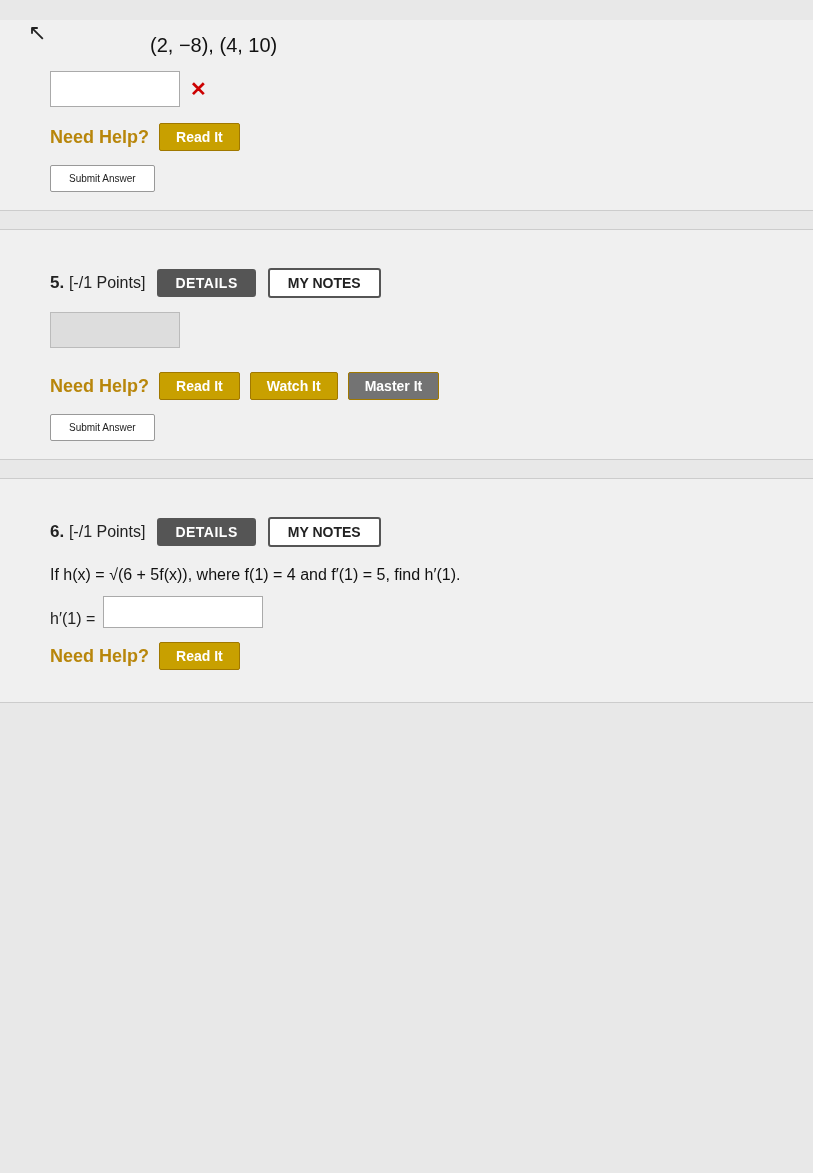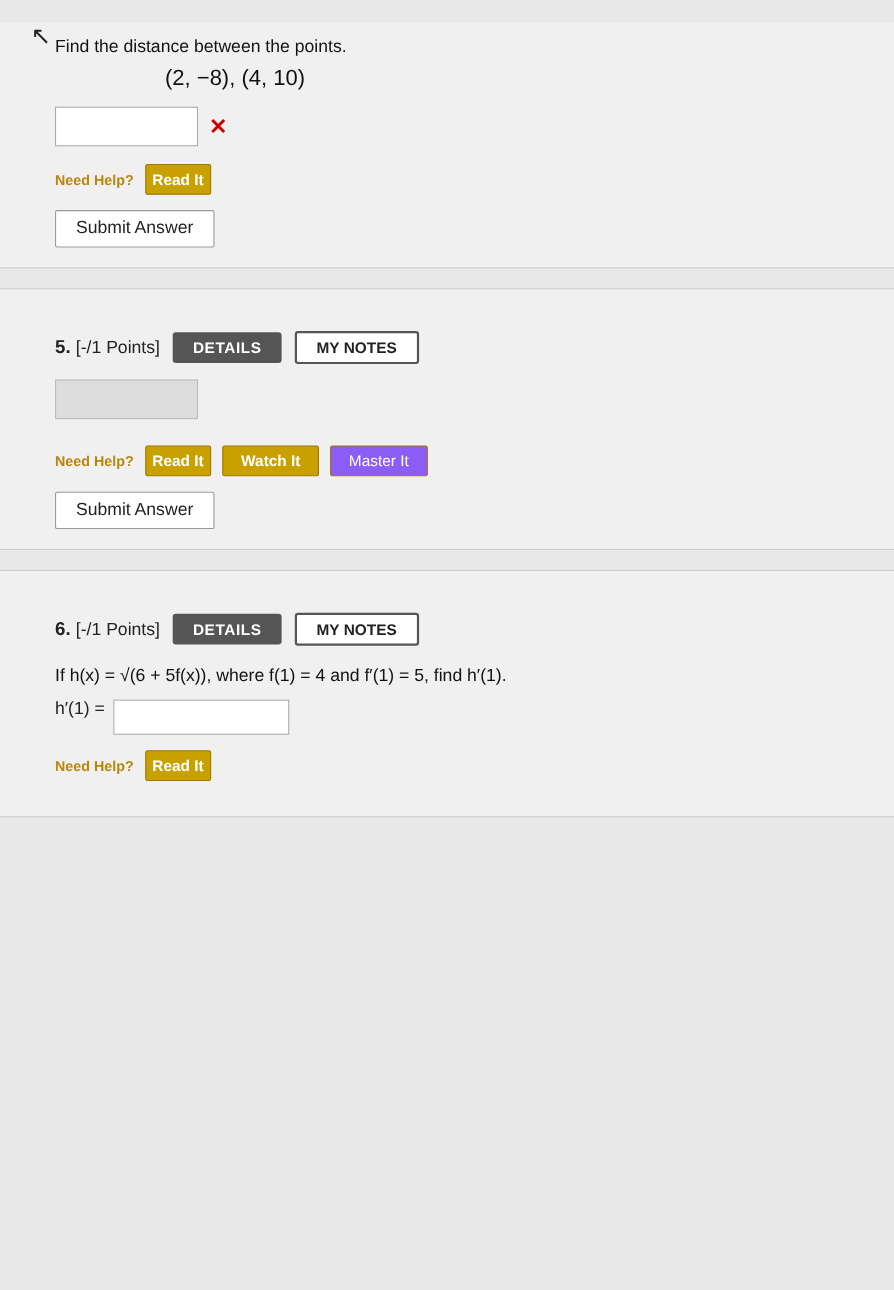--- a/index.html
+++ b/index.html
@@ -103,81 +103,81 @@
     }
     .need-help-row {
       display: flex;
       align-items: center;
       gap: 10px;
       margin-bottom: 14px;
     }
     .need-help-label {
       color: #b8860b;
       font-weight: bold;
-      font-size: 13px;
+      font-size: 18px;
     }
     .btn-read-it {
       background: #c8a000;
       color: #fff;
       border: none;
-      padding: 5px 6px;
+      padding: 5px 16px;
       font-size: 14px;
       font-weight: bold;
       cursor: pointer;
       border-radius: 2px;
       border: 1px solid #a07800;
     }
     .btn-watch-it {
       background: #c8a000;
       color: #fff;
       border: none;
       padding: 5px 16px;
       font-size: 14px;
       font-weight: bold;
       cursor: pointer;
       border-radius: 2px;
       border: 1px solid #a07800;
     }
     .btn-master-it {
-      background: #8b5cf6;
+      background: #737373;
       color: #fff;
       border: none;
       padding: 5px 16px;
       font-size: 14px;
-      font-weight: normal;
+      font-weight: bold;
       cursor: pointer;
       border-radius: 2px;
       border: 1px solid #a07800;
     }
     .btn-submit {
       background: #fff;
       color: #222;
       border: 1.5px solid #999;
       padding: 7px 18px;
-      font-size: 16px;
+      font-size: 10px;
       cursor: pointer;
       border-radius: 2px;
     }
     .problem-text-body {
       font-size: 16px;
       margin-bottom: 8px;
       line-height: 1.7;
       color: #111;
     }
     .blank-answer-box {
       background: #ddd;
       width: 130px;
       height: 36px;
       display: inline-block;
       border: 1px solid #bbb;
       margin-bottom: 8px;
     }
     .h-prime-row {
       display: flex;
-      align-items: flex-start;
+      align-items: flex-end;
       gap: 8px;
       margin-bottom: 14px;
       font-size: 16px;
     }
     .cursor-arrow {
       position: absolute;
       left: 28px;
       top: 0;
       font-size: 22px;
       color: #222;
@@ -195,21 +195,20 @@
     }
   </style>
 </head>
 <body>
 
 <div class="page-wrapper">
 
   <div class="top-card problem-card-relative">
     <span class="cursor-arrow">↖</span>
     <div class="problem-body">
-      <div class="problem-instructions">Find the distance between the points.</div>
       <div class="problem-math">(2, −8), (4, 10)</div>
       <div class="answer-row">
         <input class="answer-input" type="text" style="">
         <span class="x-icon">✕</span>
       </div>
       <div class="need-help-row">
         <span class="need-help-label">Need Help?</span>
         <button class="btn-read-it">Read It</button>
       </div>
       <button class="btn-submit">Submit Answer</button>

